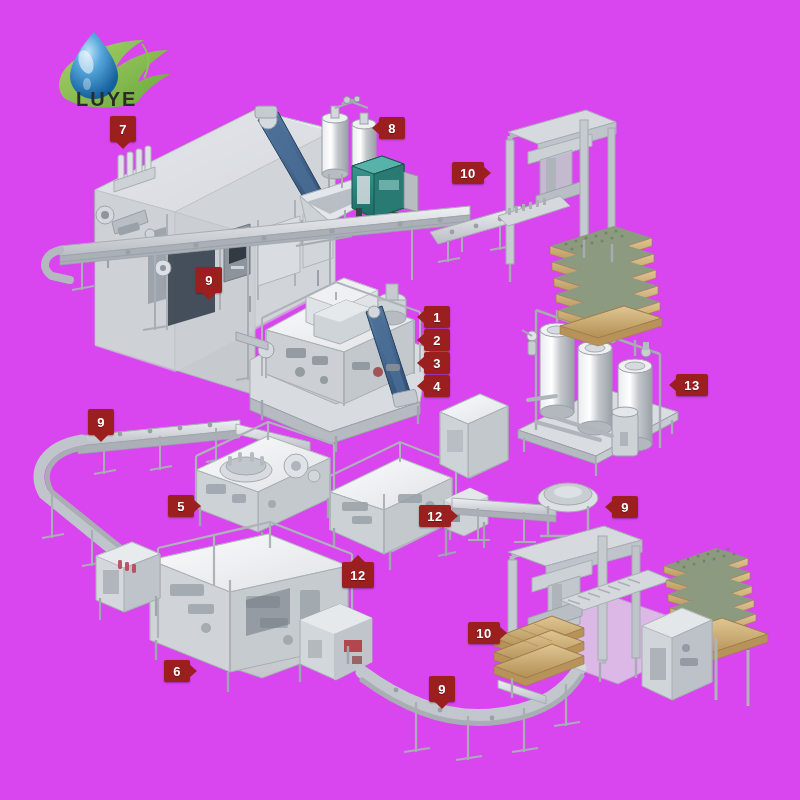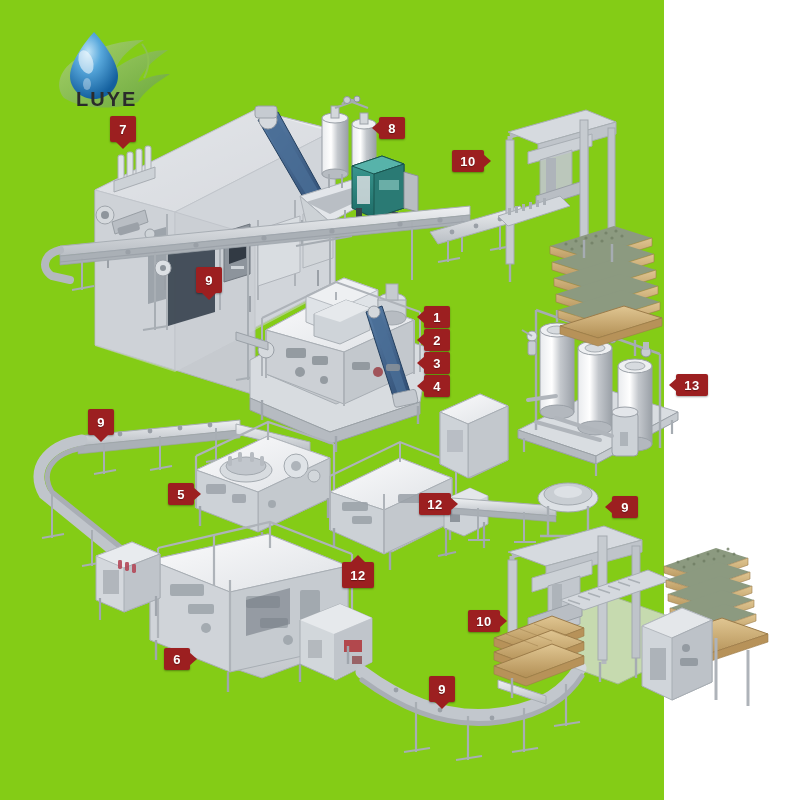--- a/index.html
+++ b/index.html
@@ -1,19 +1,19 @@
 <!DOCTYPE html>
 <html><head>
 <meta charset="utf-8">
 <title>Production Line Diagram</title>
 <style>
   html,body{margin:0;padding:0;background:#ffffff;}
   body{width:800px;height:800px;overflow:hidden;
        font-family:"Liberation Sans","DejaVu Sans",sans-serif;}
-  #stage{position:relative;width:664px;height:800px;background:#84cc16;}
+  #stage{position:relative;width:800px;height:800px;background:#d946ef;}
   svg.layer{position:absolute;left:0;top:0;width:800px;height:800px;}
 
   
   .marker{position:absolute;display:flex;align-items:center;justify-content:center;
           color:#fff;font-weight:bold;font-size:13px;letter-spacing:.5px;
           background:#9c1f20;box-shadow:0 1px 2px rgba(0,0,0,.35);}
   .marker span{position:relative;z-index:2;line-height:1;
                text-shadow:0 1px 1px rgba(0,0,0,.35);}
   .m-down{width:26px;height:26px;border-radius:2px;}
   .m-down:after{content:"";position:absolute;left:50%;bottom:-7px;
@@ -23,21 +23,21 @@
   .m-up{width:26px;height:26px;border-radius:2px;}
   .m-up:after{content:"";position:absolute;left:50%;top:-7px;
       transform:translateX(-50%);width:0;height:0;
       border-left:8px solid transparent;border-right:8px solid transparent;
       border-bottom:8px solid #9c1f20;}
   .m-left{width:26px;height:22px;border-radius:2px;}
   .m-left:after{content:"";position:absolute;top:50%;left:-7px;
       transform:translateY(-50%);width:0;height:0;
       border-top:7px solid transparent;border-bottom:7px solid transparent;
       border-right:8px solid #9c1f20;}
-  .m-right{width:26px;height:22px;border-radius:2px;}
+  .m-right{width:26px;height:22px;border-radius:2px;margin-top:12px;}
   .m-right:after{content:"";position:absolute;top:50%;right:-7px;
       transform:translateY(-50%);width:0;height:0;
       border-top:7px solid transparent;border-bottom:7px solid transparent;
       border-left:8px solid #9c1f20;}
   .m-wide{width:32px;}
 
   
   #logo{position:absolute;left:46px;top:24px;width:130px;height:96px;}
   #logo .word{position:absolute;left:30px;top:64px;font-size:20px;
               font-weight:bold;color:#2b2b2b;letter-spacing:2px;

